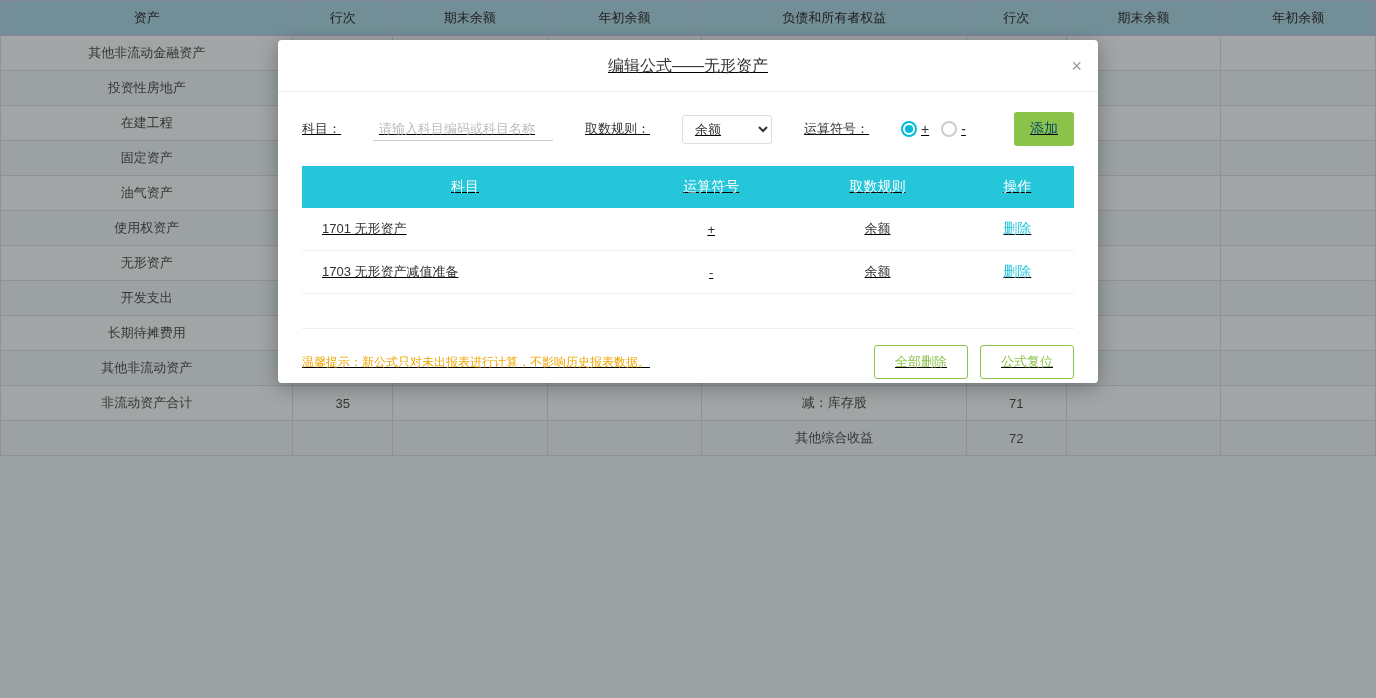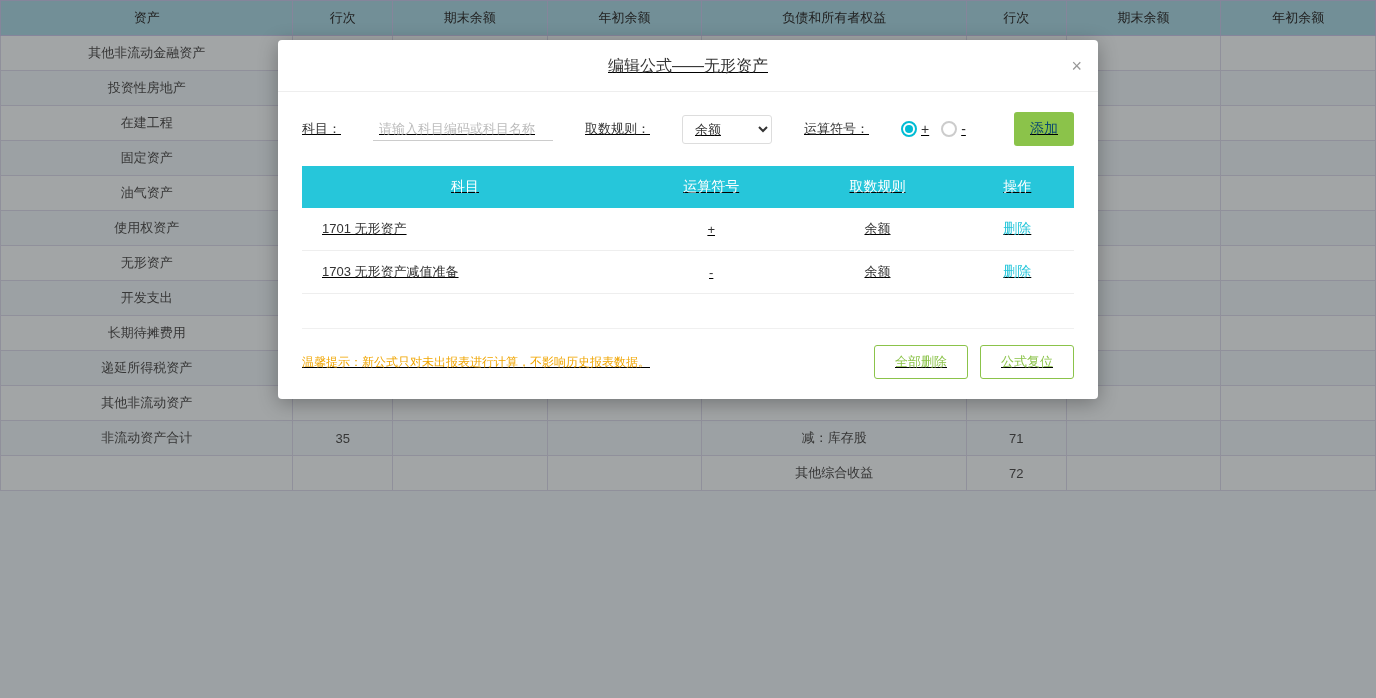--- a/index.html
+++ b/index.html
@@ -238,21 +238,21 @@
 
     .link-delete {
       color: #26c6da;
       cursor: pointer;
       text-decoration: none;
       font-size: 14px;
     }
 
     
     .modal-footer {
-      padding: 16px 24px 20px;
+      padding: 16px 24px 4px;
       display: flex;
       align-items: center;
       justify-content: space-between;
       gap: 40px;
     }
 
     .footer-hint {
       color: #f0a500;
       font-size: 12px;
     }
@@ -374,30 +374,20 @@
         <td></td>
           <td></td>
           <td></td>
         <td></td>
           <td></td>
           <td></td>
           <td></td>
       </tr>
       <tr>
         <td>长期待摊费用</td>
-        <td></td>
-          <td></td>
-          <td></td>
-        <td></td>
-          <td></td>
-          <td></td>
-          <td></td>
-      </tr>
-      <tr>
-        <td>递延所得税资产</td>
         <td></td>
           <td></td>
           <td></td>
         <td></td>
           <td></td>
           <td></td>
           <td></td>
       </tr>
       <tr>
         <td>其他非流动资产</td>

